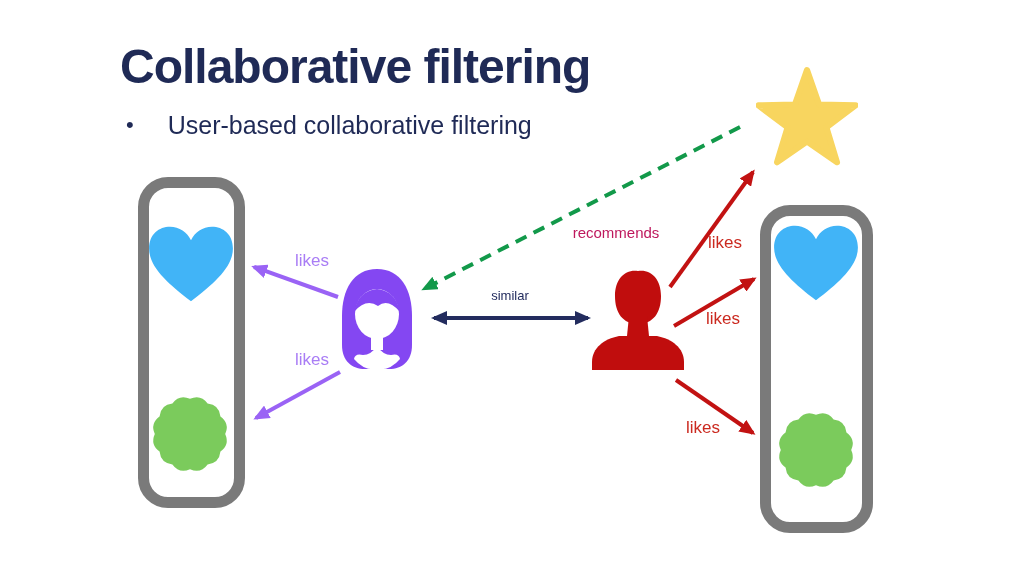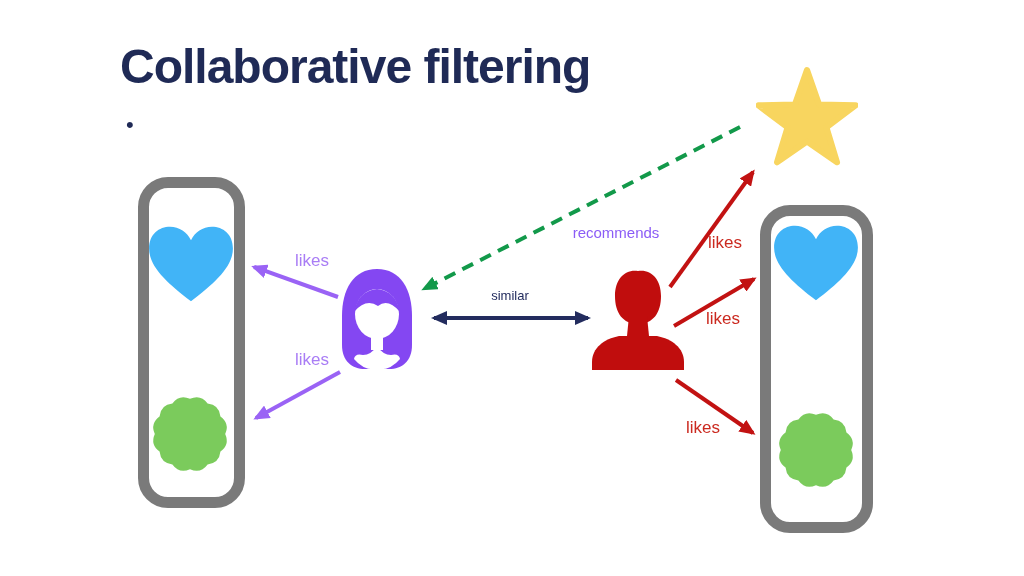--- a/index.html
+++ b/index.html
@@ -17,32 +17,33 @@
   .bullet-text{font-size:25px;line-height:30px;}
   .shelf{
     border:11px solid #7A7A7A;border-radius:30px;background:#fff;box-sizing:border-box;
   }
   .shelf-left{left:138px;top:177px;width:107px;height:331px;}
   .shelf-right{left:760px;top:205px;width:113px;height:328px;}
   .lbl{white-space:nowrap;transform:translateX(-50%);}
   .lbl-purple{color:#A97DF5;font-size:17px;}
   .lbl-red{color:#CB2A20;font-size:17px;}
   .lbl-navy{color:#232C5E;font-size:13px;}
-  .lbl-green{color:#8b5cf6;font-size:15px;}
+  .lbl-green{color:#be185d;font-size:15px;}
   svg{display:block;}
   .overlay{left:0;top:0;pointer-events:none;}
 </style>
 </head>
 <body>
 
 <div class="canvas">
 
   <div class="abs title">Collaborative filtering</div>
   <div class="abs bullet-row">
     <span class="bullet-marker">•</span>
+    <span class="bullet-text">User-based collaborative filtering</span>
   </div>
 
   <div class="abs shelf shelf-left"></div>
 
   <div class="abs shelf shelf-right"></div>
 
   <svg class="abs" style="left:145px;top:223px" width="92" height="82" viewBox="0 0 100 90">
     <path d="M50,86 C24,66 4,48 4,28 C4,12 15,4 27,4 C37,4 46,10 50,19 C54,10 63,4 73,4 C85,4 96,12 96,28 C96,48 76,66 50,86 Z" fill="#41B4F7"></path>
   </svg>
 

